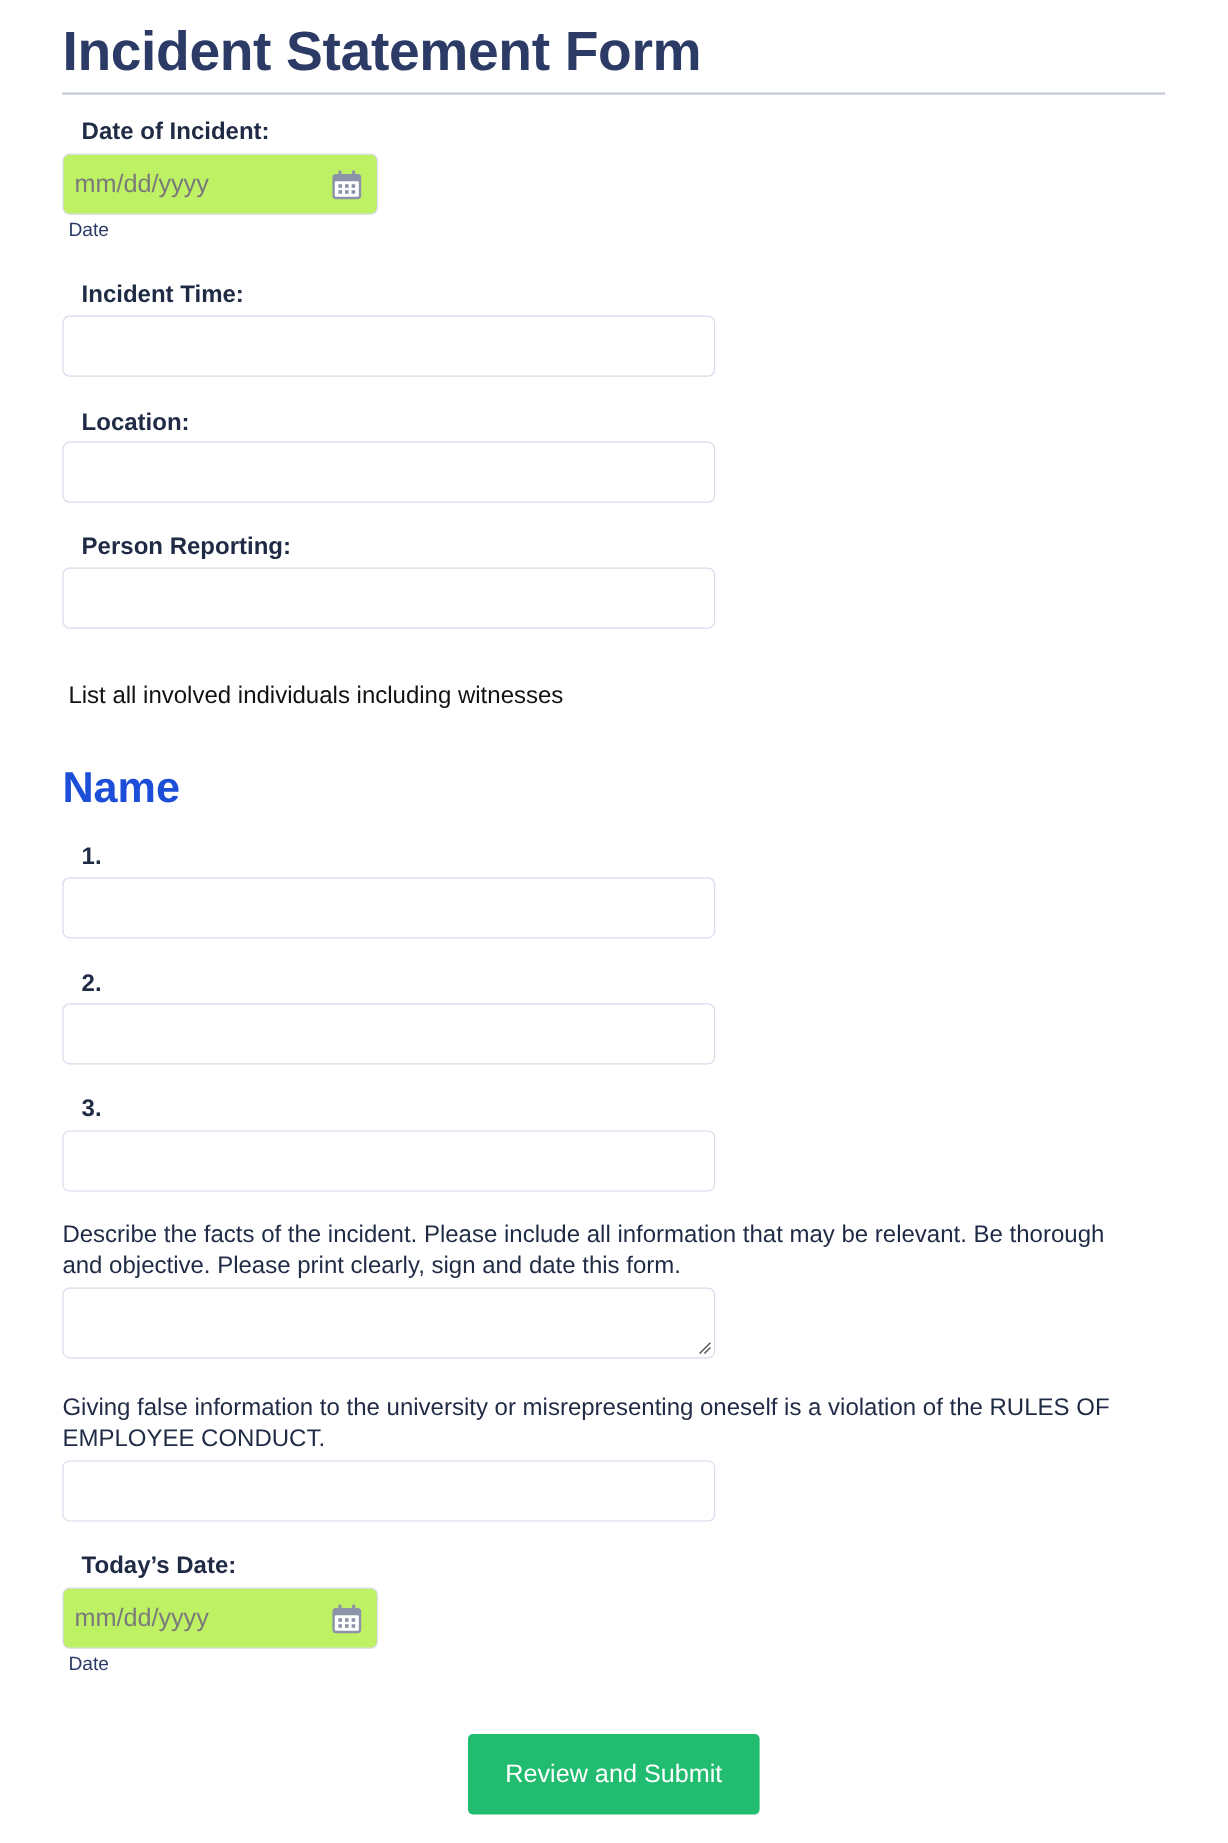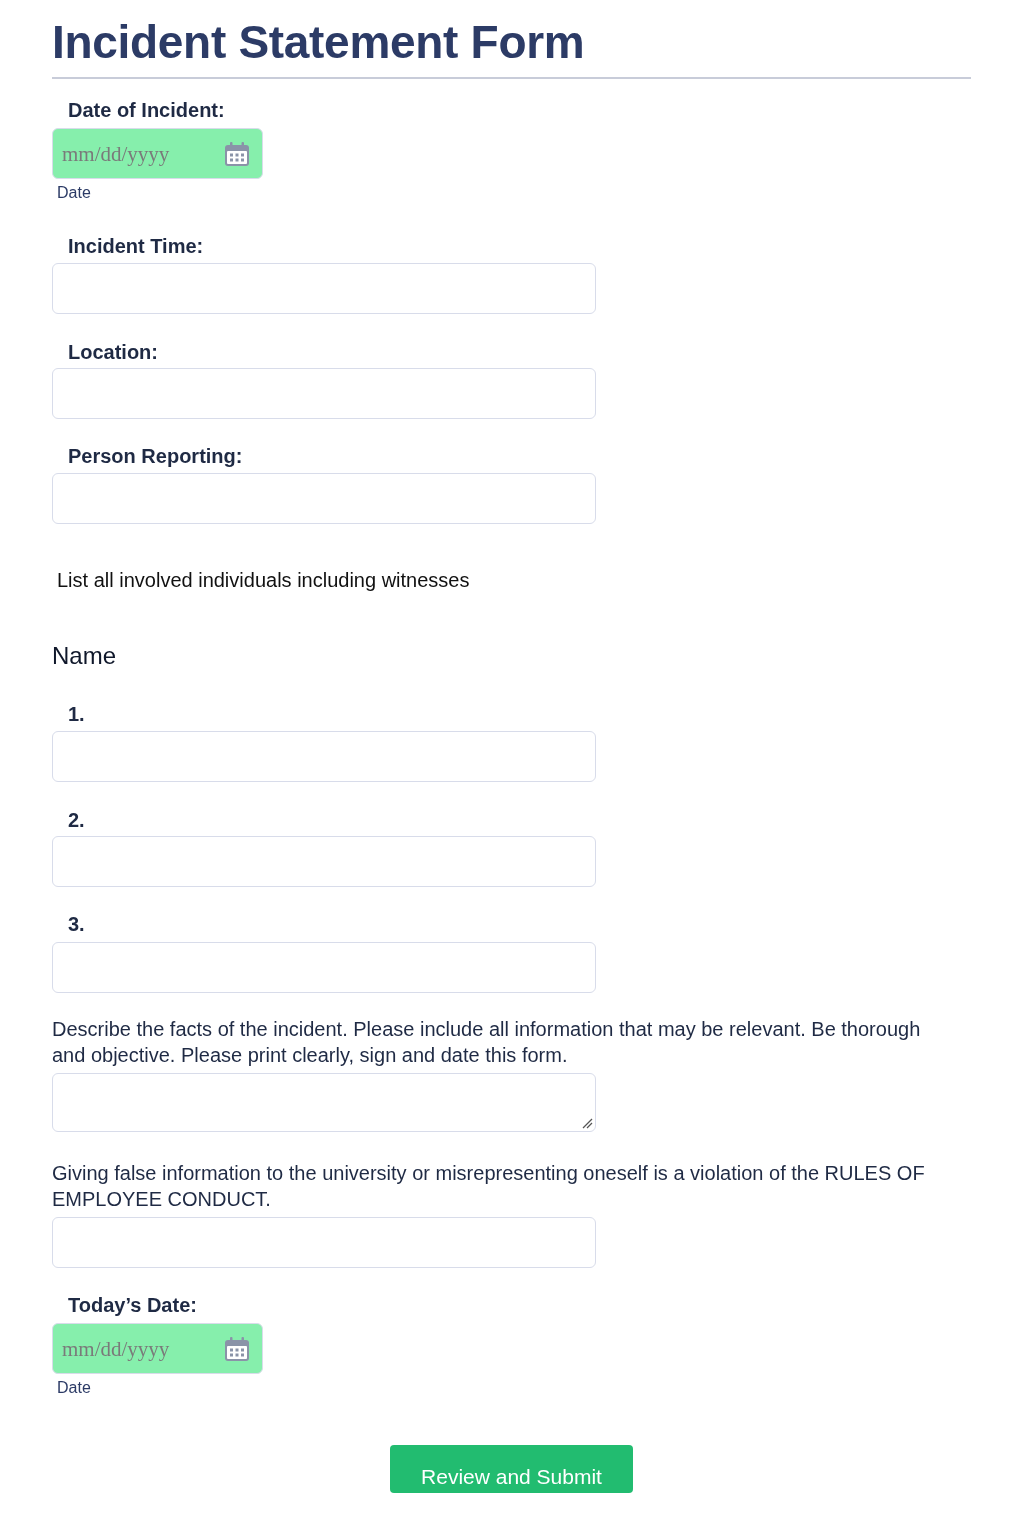--- a/index.html
+++ b/index.html
@@ -17,55 +17,55 @@
     }
     .label {
       position: absolute; left: 68px;
       font-size: 20px; font-weight: 700; color: #1f2a44; line-height: 24px;
     }
     .input {
       position: absolute; left: 52px; width: 544px; height: 51px;
       border: 1.5px solid #d8dcea; border-radius: 6px; background: #fff;
     }
     .date-input {
-      position: absolute; left: 52px; width: 211px; height: 51px;
-      border: 1.5px solid #d8dcea; border-radius: 6px; background: #86efac; font-family: Liberation Serif, serif;
+      position: absolute; left: 52px; width: 263px; height: 51px;
+      border: 1.5px solid #d8dcea; border-radius: 6px; background: #bef264;
     }
     .date-placeholder {
       position: absolute; left: 9px; top: 12px;
       font-size: 21px; color: #7a7a7a; line-height: 26px;
     }
     .cal-icon {
       position: absolute; right: 12px; top: 12px; width: 26px; height: 26px;
     }
     .sublabel {
       position: absolute; left: 57px;
       font-size: 16px; color: #2c3b66; line-height: 20px;
     }
     .para {
       position: absolute; left: 57px;
       font-size: 20px; color: #111; line-height: 24px;
     }
     .section-heading {
       position: absolute; left: 52px;
-      font-size: 24px; font-weight: 400; color: #0f172a; line-height: 38px;
+      font-size: 36px; font-weight: 700; color: #1d4ed8; line-height: 38px;
     }
     .long-label {
       position: absolute; left: 52px; width: 900px;
       font-size: 20px; font-weight: 400; color: #1f2a44; line-height: 26px;
     }
     .textarea {
       position: absolute; left: 52px; width: 544px; height: 59px;
       border: 1.5px solid #d8dcea; border-radius: 6px; background: #fff;
     }
     .resize-handle {
       position: absolute; right: 2px; bottom: 2px; width: 12px; height: 12px;
     }
     .submit {
-      position: absolute; left: 390px; top: 1445px; width: 243px; height: 48px;
+      position: absolute; left: 390px; top: 1445px; width: 243px; height: 67px;
       background: #22bc70; border-radius: 4px; color: #fff; border: none;
       font-family: "Liberation Sans", sans-serif;
       font-size: 21px; text-align: center; line-height: 63px; cursor: pointer;
     }
   </style>
 </head>
 <body>
 
 <h1 class="title">Incident Statement Form</h1>
 <div class="divider"></div>

